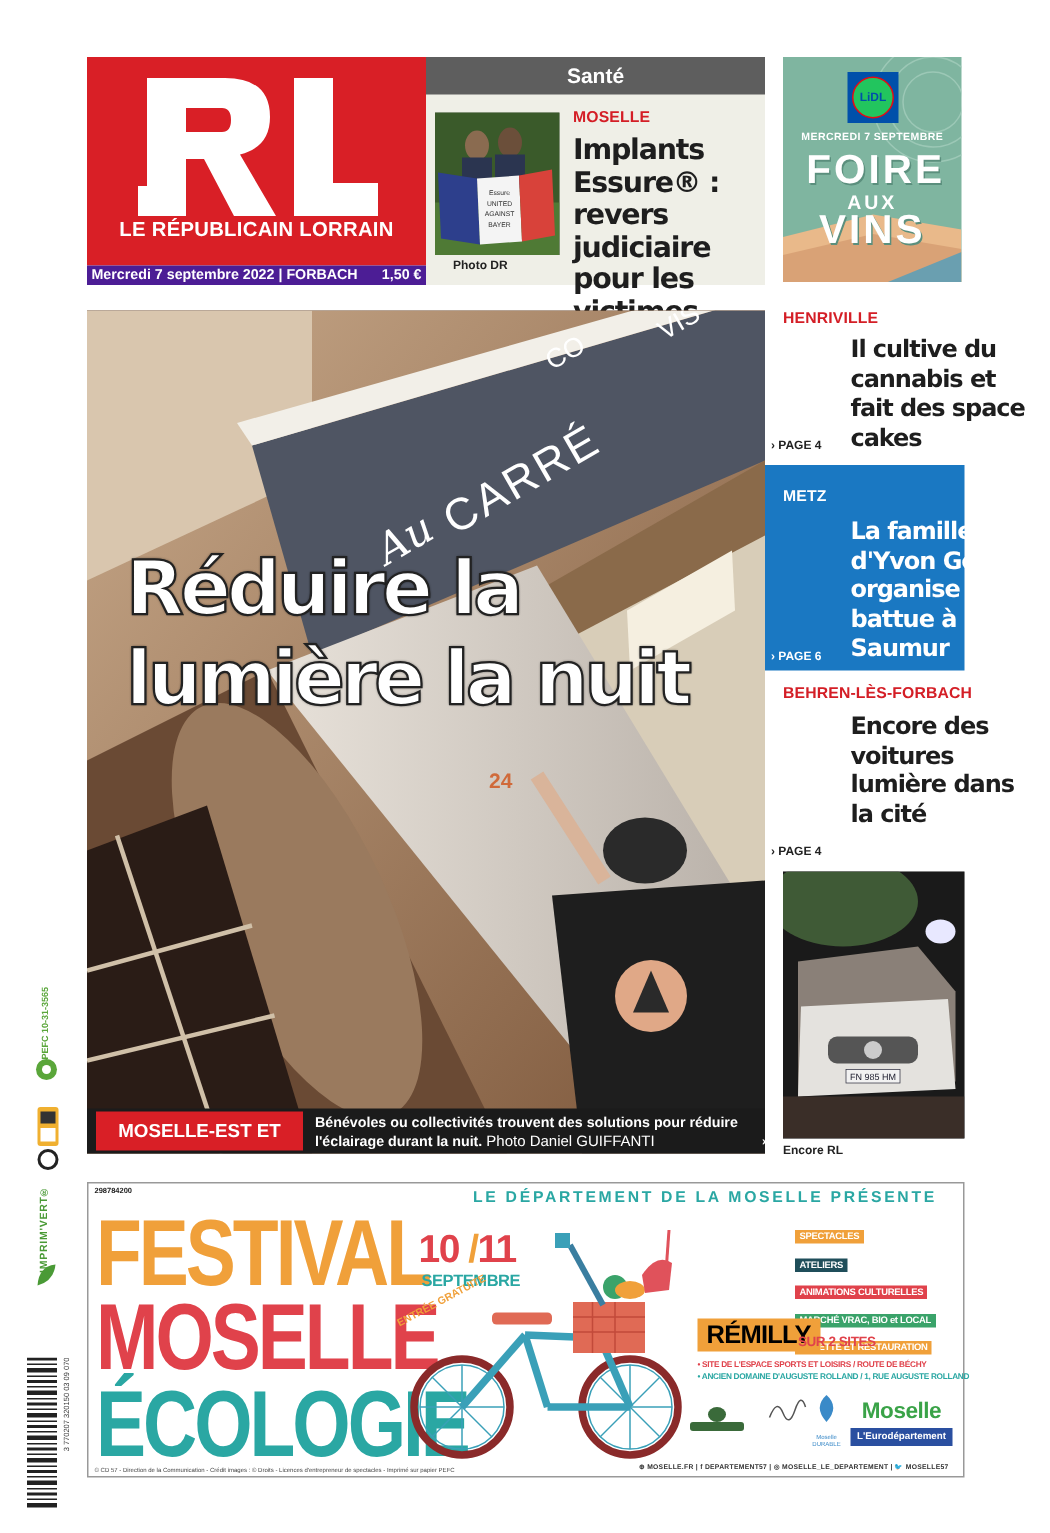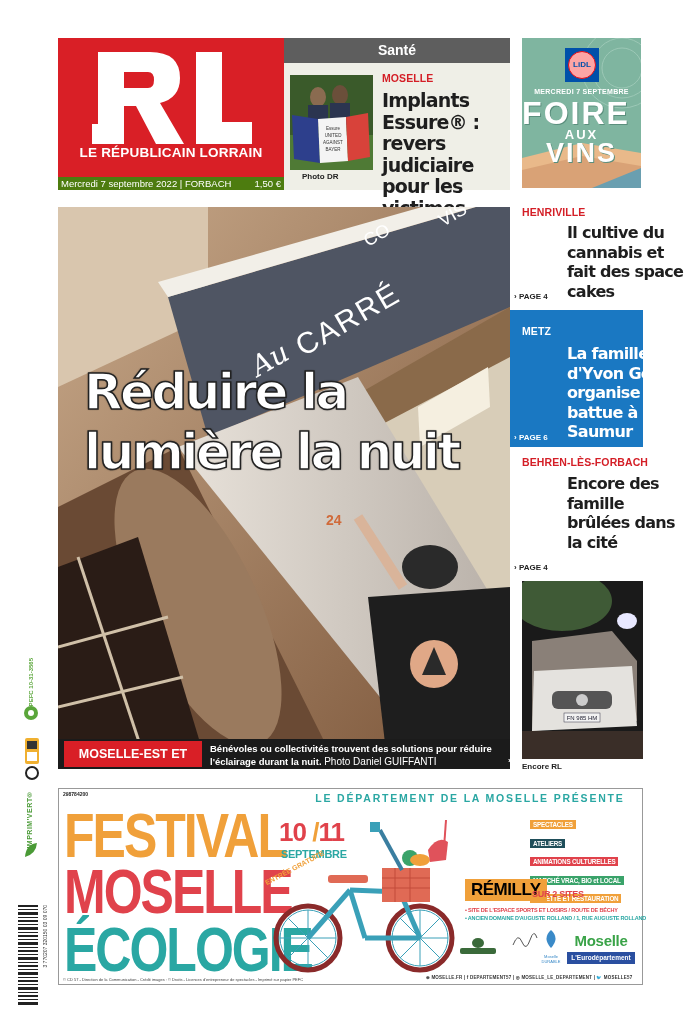--- a/index.html
+++ b/index.html
@@ -5,37 +5,37 @@
   * { box-sizing: border-box; margin: 0; padding: 0; }
   html, body { width: 700px; height: 1022px; background: #ffffff; overflow: hidden; }
   body { position: relative; font-family: "Liberation Sans", sans-serif; color: #1a1a1a; }
 
   .abs { position: absolute; }
 
   
   .masthead { left: 58px; top: 38px; width: 226px; height: 139px; background: #d91f26; }
   .logo-rl { left: 92px; top: 48px; width: 160px; height: 100px; }
   .logo-name { left: 58px; top: 145px; width: 226px; text-align: center; color: #fff; font-weight: bold; font-size: 13.5px; letter-spacing: 0.2px; }
-  .dateline { left: 58px; top: 177px; width: 226px; height: 13px; background: #4d7c0f; color: #fff; font-size: 9.5px; font-weight: normal; line-height: 13px; padding: 0 3px; display: flex; justify-content: space-between; }
+  .dateline { left: 58px; top: 177px; width: 226px; height: 13px; background: #4c1d95; color: #fff; font-size: 9.5px; font-weight: bold; line-height: 13px; padding: 0 3px; display: flex; justify-content: space-between; }
 
   
   .sante-box { left: 284px; top: 38px; width: 226px; height: 152px; background: #efefe7; }
   .sante-head { left: 284px; top: 38px; width: 226px; height: 25px; background: #5e5e5e; color: #fff; font-weight: bold; font-size: 14px; text-align: center; line-height: 25px; }
   .sante-photo { left: 290px; top: 75px; width: 83px; height: 95px; overflow: hidden; background: #2f4a22; }
   .sante-caption { left: 302px; top: 172px; font-size: 8px; font-weight: bold; color: #222; }
   .kicker { font-weight: bold; font-size: 10.5px; color: #d41e26; letter-spacing: 0.1px; }
   .sante-kicker { left: 382px; top: 72px; }
   .sante-title { left: 382px; top: 90px; width: 125px; font-weight: bold; font-size: 19px; line-height: 21.5px; color: #1e1e1e; font-family: "DejaVu Sans", sans-serif; letter-spacing: -0.8px; }
 
   
   .lidl-ad { left: 522px; top: 38px; width: 119px; height: 150px; background: #7fb5a0; overflow: hidden; }
   .lidl-logo { left: 565px; top: 48px; width: 34px; height: 34px; background: #0050aa; }
-  .lidl-logo-inner { position: absolute; left: 3px; top: 3px; width: 28px; height: 28px; border-radius: 50%; background: #fca5a5; border: 1.5px solid #e60a14; color: #0050aa; font-weight: bold; font-size: 8px; text-align: center; line-height: 25px; }
+  .lidl-logo-inner { position: absolute; left: 3px; top: 3px; width: 28px; height: 28px; border-radius: 50%; background: #22c55e; border: 1.5px solid #e60a14; color: #0050aa; font-weight: bold; font-size: 8px; text-align: center; line-height: 25px; }
   .lidl-date { left: 522px; top: 88px; width: 119px; text-align: center; color: #fff; font-size: 7px; font-weight: bold; letter-spacing: 0.3px; }
-  .lidl-foire { left: 522px; top: 99px; width: 108px; text-align: center; color: #fff; font-size: 32px; font-weight: bold; letter-spacing: 2px; line-height: 28px; text-shadow: 1px 1px 0 #5b8f7d; }
+  .lidl-foire { left: 522px; top: 99px; width: 108px; text-align: right; color: #fff; font-size: 27px; font-weight: bold; letter-spacing: 2px; line-height: 28px; text-shadow: 1px 1px 0 #5b8f7d; }
   .lidl-aux { left: 522px; top: 127px; width: 119px; text-align: center; color: #fff; font-size: 13px; font-weight: bold; letter-spacing: 2px; }
   .lidl-vins { left: 522px; top: 138px; width: 119px; text-align: center; color: #fff; font-size: 27px; font-weight: bold; letter-spacing: 2px; text-shadow: 1px 1px 0 #5b8f7d; }
 
   
   .main-photo { left: 58px; top: 207px; width: 452px; height: 562px; overflow: hidden; background: #6b4a33; }
   .main-headline { left: 84px; top: 362px; width: 420px; font-family: "DejaVu Sans", sans-serif; font-weight: bold; font-size: 50px; line-height: 60px; color: #ffffff; letter-spacing: -2.5px; -webkit-text-stroke: 1.5px #222; text-shadow: 0 0 2px #000; }
   .main-caption-bar { left: 58px; top: 739px; width: 452px; height: 30px; background: #1b1b1b; }
   .main-section-tag { left: 64px; top: 741px; width: 138px; height: 26px; background: #d91f26; color: #fff; font-weight: bold; font-size: 12.5px; line-height: 26px; text-align: center; }
   .main-caption { left: 210px; top: 742px; width: 300px; color: #fff; font-size: 9.5px; font-weight: bold; line-height: 13px; }
   .main-caption .credit { font-weight: normal; font-size: 10px; }
@@ -201,21 +201,21 @@
 <div class="abs kicker right-kicker" style="top:206px">HENRIVILLE</div>
 <div class="abs right-title" style="top:223px">Il cultive du cannabis et fait des space cakes</div>
 <div class="abs right-page" style="top:292px">› PAGE 4</div>
 
 <div class="abs metz-box"></div>
 <div class="abs kicker right-kicker metz-box-text" style="top:325px;color:#fff">METZ</div>
 <div class="abs right-title metz-box-text" style="top:344px;color:#fff">La famille d'Yvon Gérard organise une battue à Saumur</div>
 <div class="abs right-page metz-box-text" style="top:433px;color:#fff">› PAGE 6</div>
 
 <div class="abs kicker right-kicker" style="top:456px">BEHREN-LÈS-FORBACH</div>
-<div class="abs right-title" style="top:474px">Encore des famille brûlées dans la cité</div>
+<div class="abs right-title" style="top:474px">Encore des voitures lumière dans la cité</div>
 <div class="abs right-page" style="top:563px">› PAGE 4</div>
 <div class="abs car-photo">
   <svg width="121" height="178" viewBox="0 0 121 178">
     <rect width="121" height="178" fill="#1a1a1a"></rect>
     <ellipse cx="40" cy="20" rx="50" ry="30" fill="#3f5a36"></ellipse>
     <ellipse cx="105" cy="40" rx="10" ry="8" fill="#e8e8ff"></ellipse>
     <polygon points="10,60 90,50 115,80 115,140 10,150" fill="#8a8078"></polygon>
     <polygon points="12,90 110,85 115,145 10,150" fill="#e4e2de"></polygon>
     <rect x="30" y="110" width="60" height="18" rx="6" fill="#555"></rect>
     <circle cx="60" cy="119" r="6" fill="#ccc"></circle>

